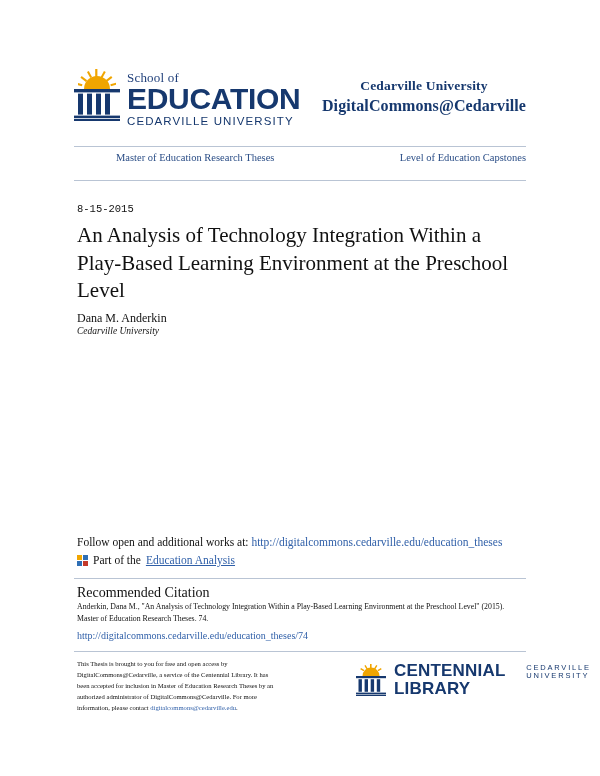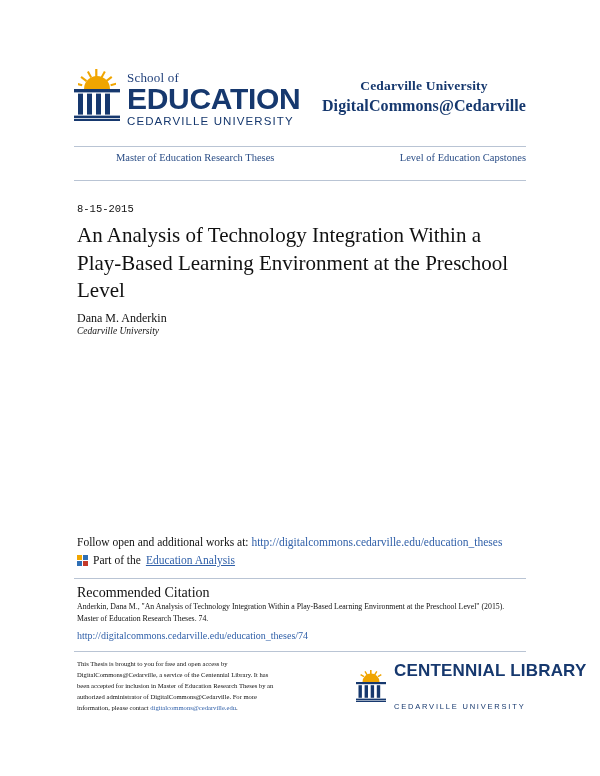--- a/index.html
+++ b/index.html
@@ -297,21 +297,20 @@
     left: 3px; top: 0;
     width: 24px; height: 12px;
   }
   .lib-mark .pil2 {
     position: absolute;
     left: 0; top: 12px;
     width: 30px; height: 20px;
   }
   .lib-text {
     display: flex;
-    flex-direction: column;
     line-height: 1.05;
     gap: 21px;
   }
   .lib-name {
     font-family: "Liberation Sans", sans-serif;
     font-size: 17px;
     font-weight: bold;
     color: #16386e;
     letter-spacing: 0.2px;
   }

